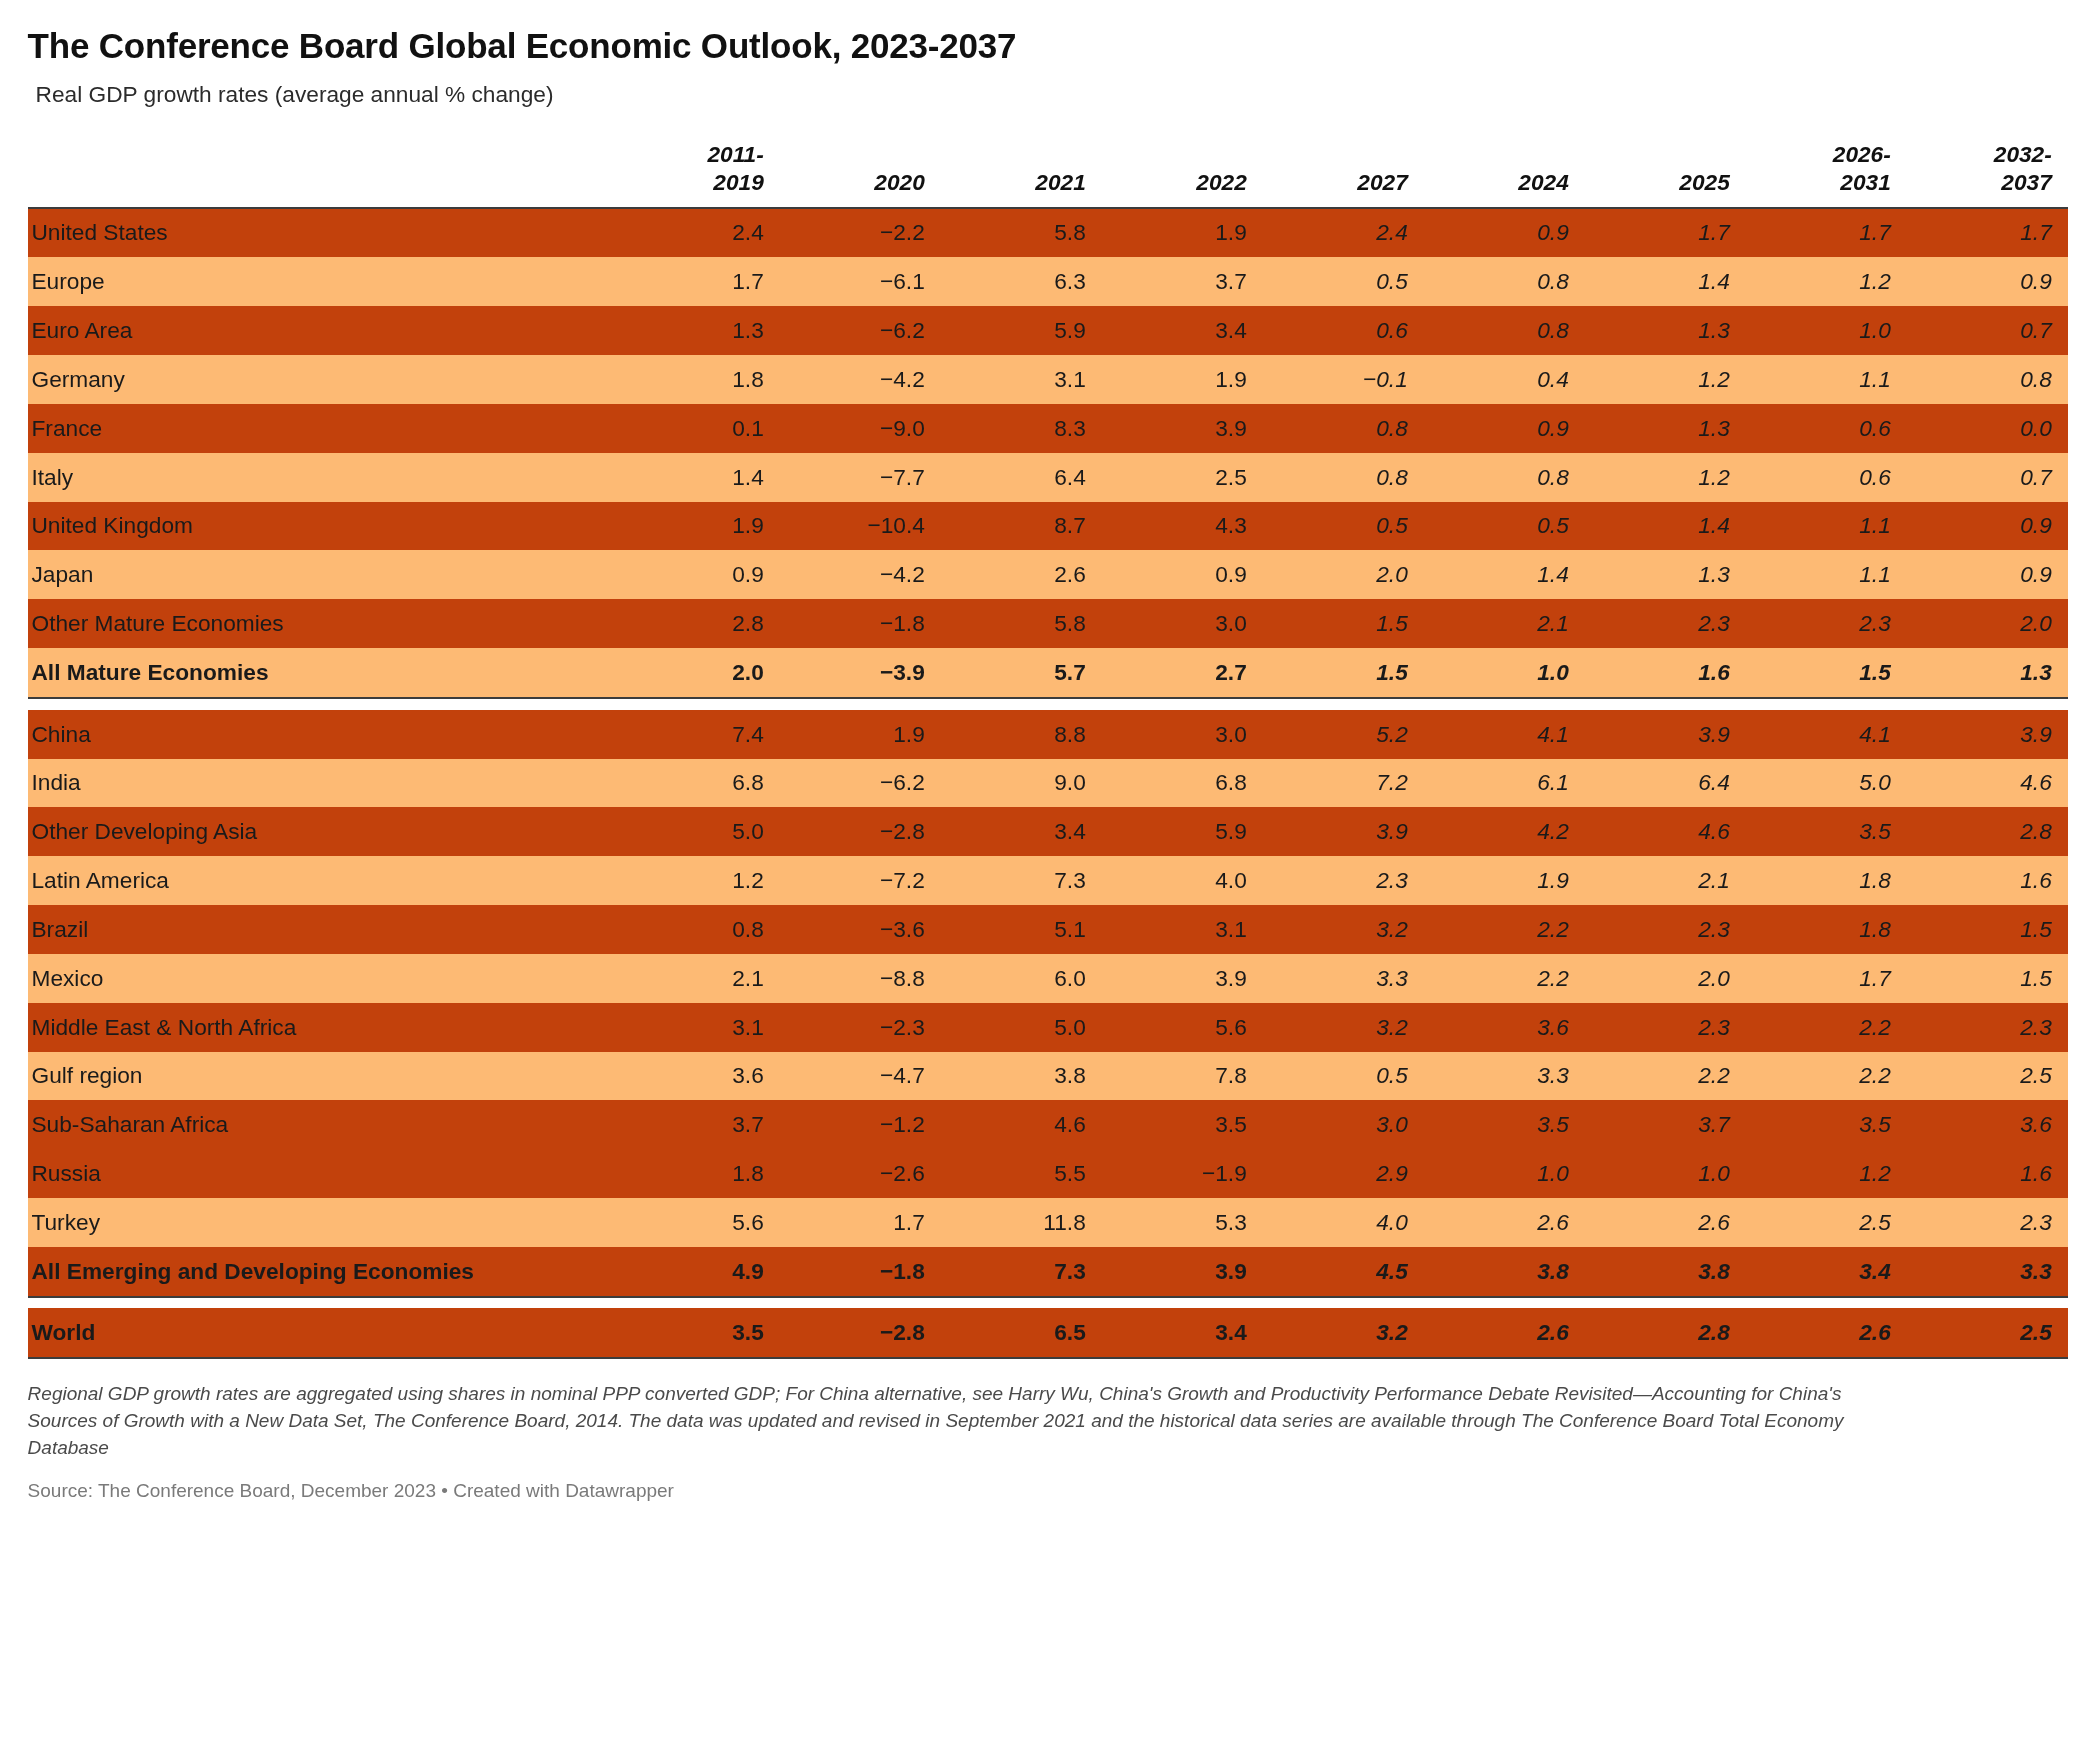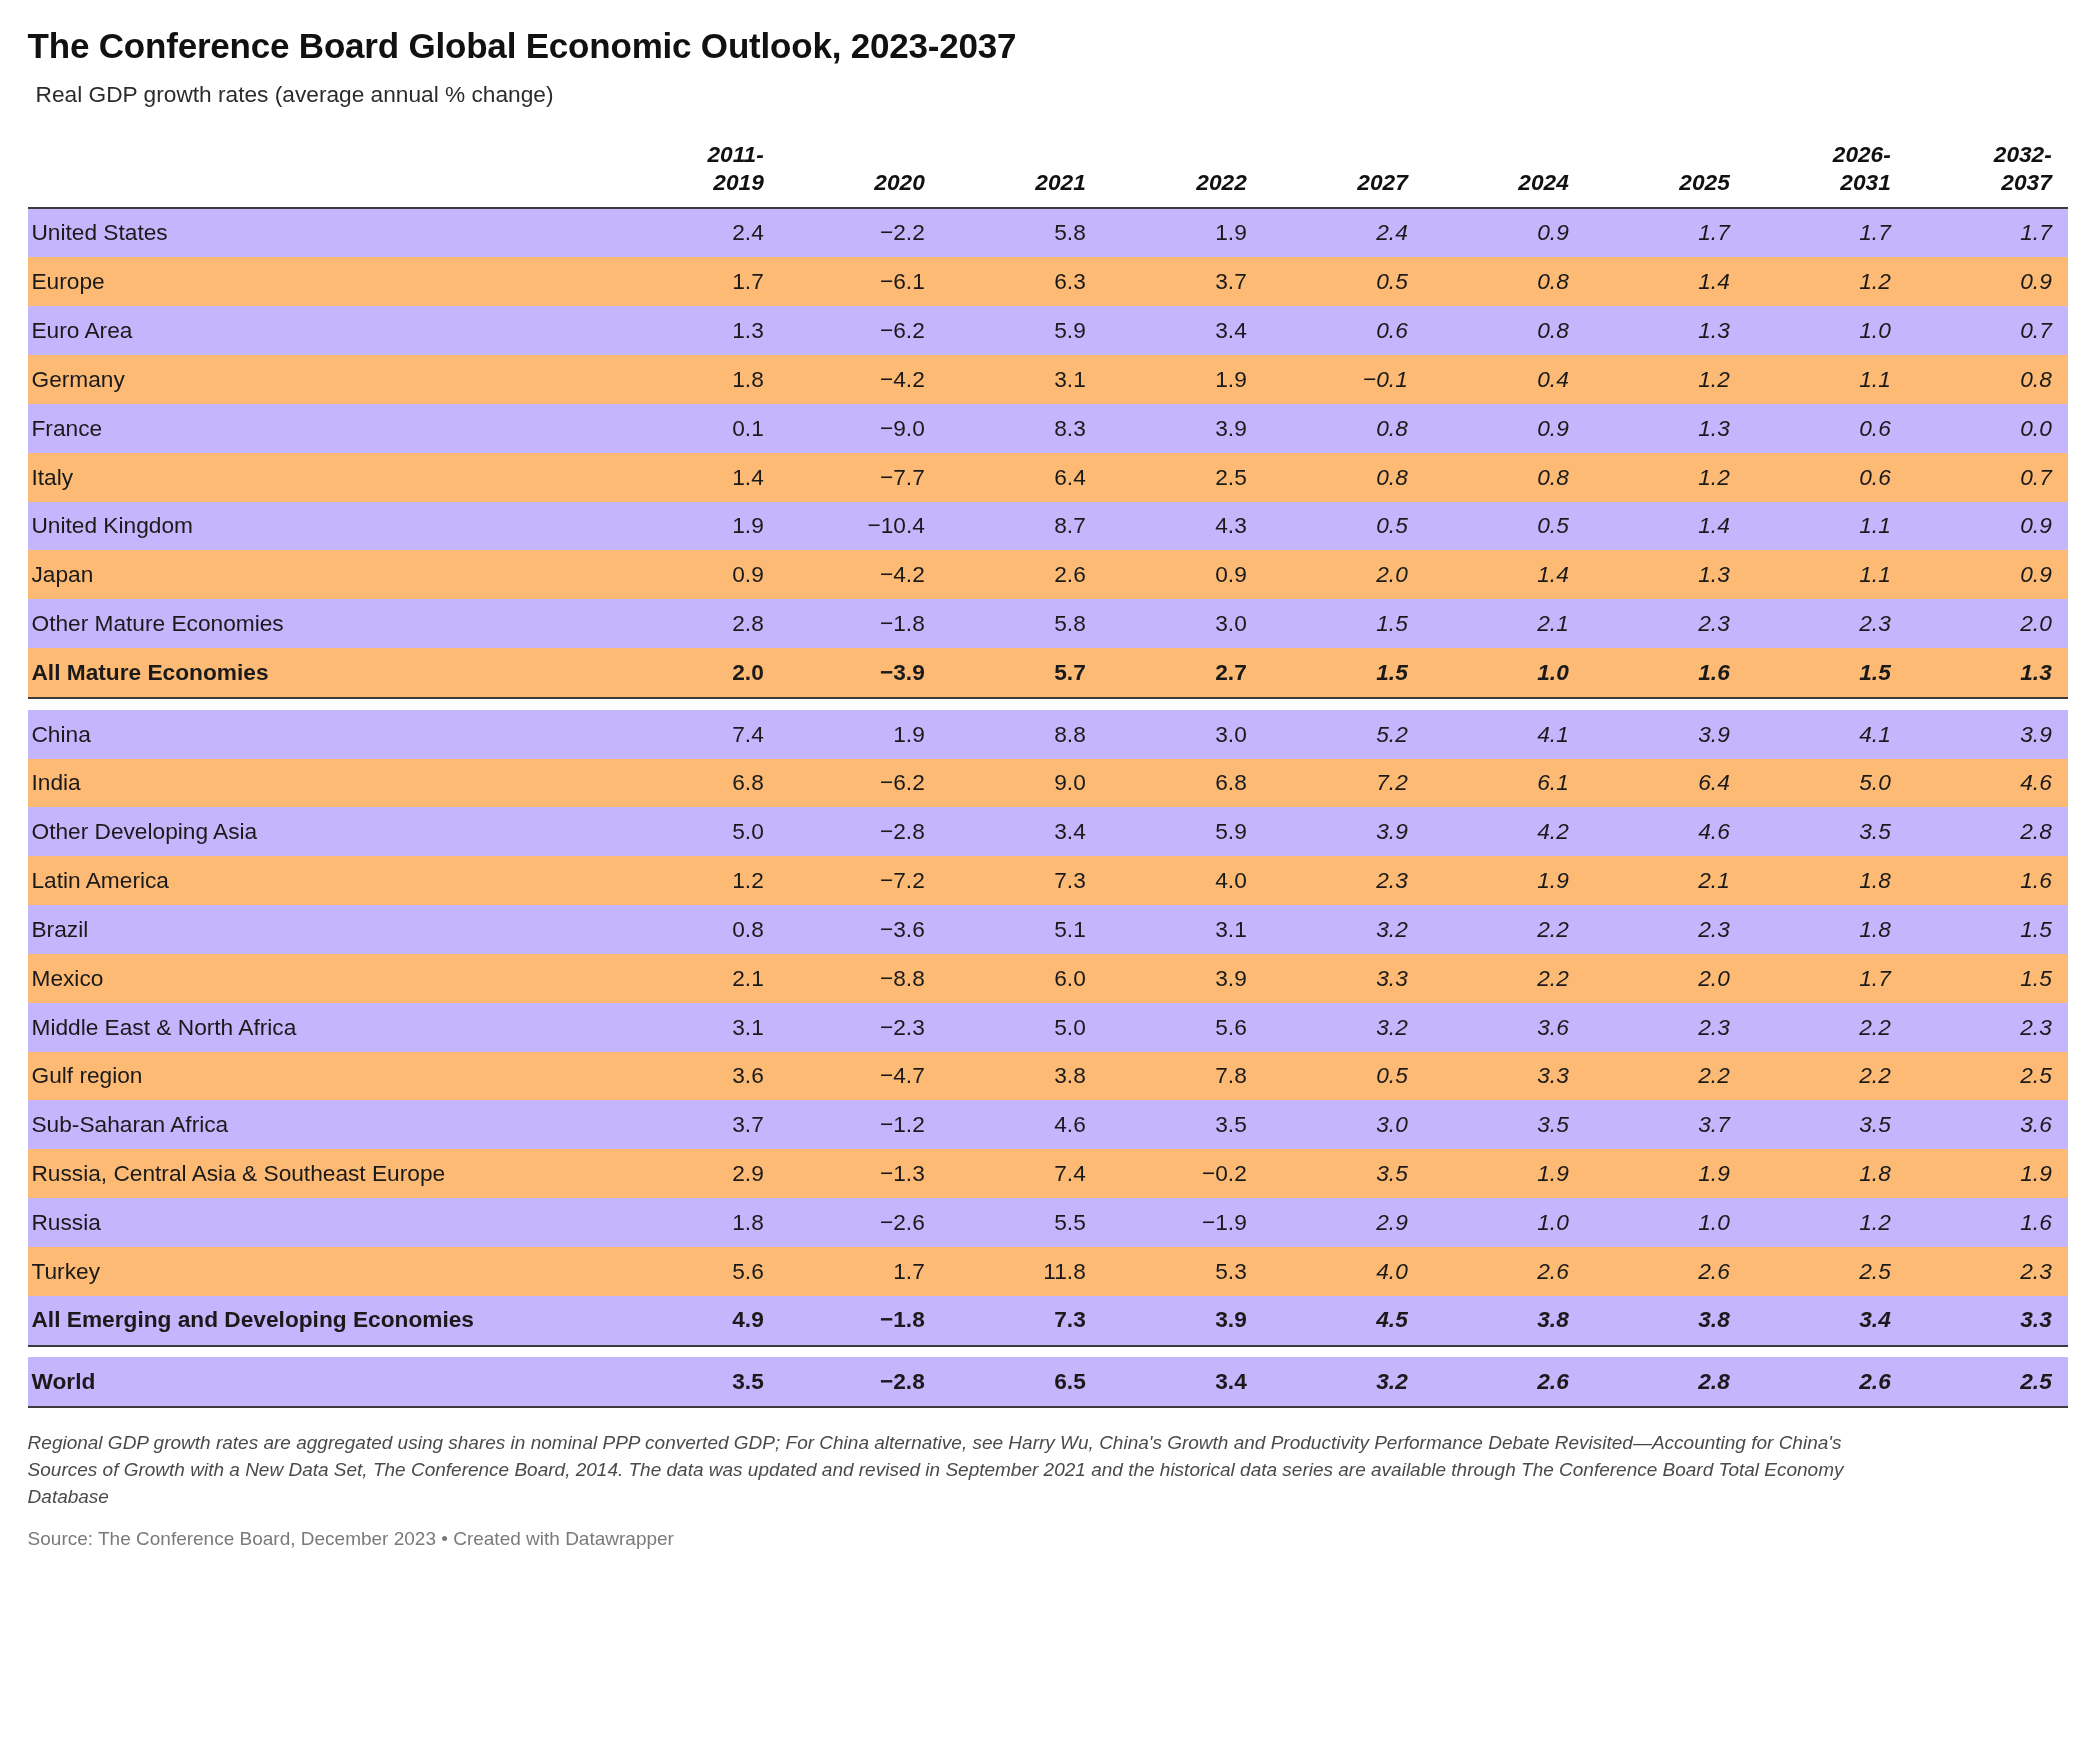--- a/index.html
+++ b/index.html
@@ -62,21 +62,21 @@
     color: #1a1a1a;
     line-height: 1.2;
     white-space: nowrap;
   }
   tbody td.rowlabel {
     text-align: left;
     padding-left: 3.9px;
     padding-right: 9.9px;
   }
   tbody tr.striped {
-    background: #c4b5fd;
+    background: #c2410c;
   }
   tbody tr.plain {
     background: #fdba74;
   }
   td.indent1 { padding-left: 25.6px; }
   td.indent2 { padding-left: 47px; }
   tr.total td { font-weight: bold; }
   tr.total {
     border-bottom: 2px solid #3c3c3c;
   }
@@ -363,32 +363,20 @@
           <td>3.7</td>
           <td>−1.2</td>
           <td>4.6</td>
           <td>3.5</td>
           <td class="forecast">3.0</td>
           <td class="forecast">3.5</td>
           <td class="forecast">3.7</td>
           <td class="forecast">3.5</td>
           <td class="forecast">3.6</td>
         </tr>
-        <tr class="plain">
-          <td class="rowlabel">Russia, Central Asia &amp; Southeast Europe</td>
-          <td>2.9</td>
-          <td>−1.3</td>
-          <td>7.4</td>
-          <td>−0.2</td>
-          <td class="forecast">3.5</td>
-          <td class="forecast">1.9</td>
-          <td class="forecast">1.9</td>
-          <td class="forecast">1.8</td>
-          <td class="forecast">1.9</td>
-        </tr>
         <tr class="striped">
           <td class="rowlabel indent1">Russia</td>
           <td>1.8</td>
           <td>−2.6</td>
           <td>5.5</td>
           <td>−1.9</td>
           <td class="forecast">2.9</td>
           <td class="forecast">1.0</td>
           <td class="forecast">1.0</td>
           <td class="forecast">1.2</td>

